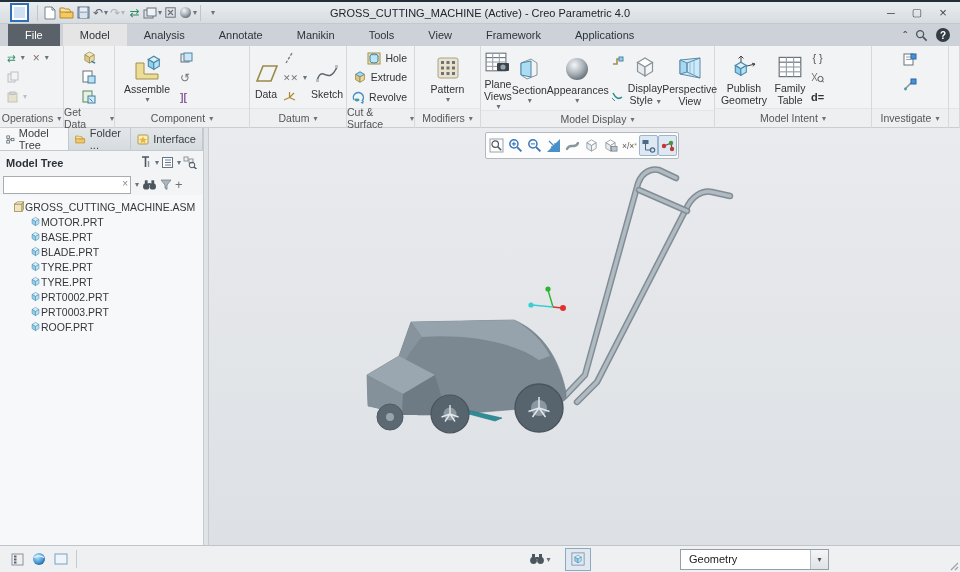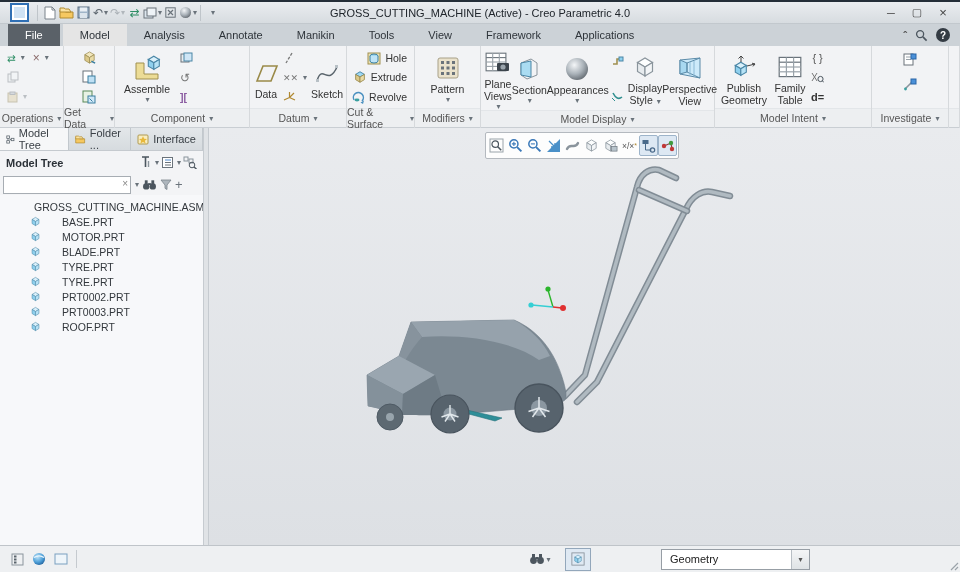--- a/index.html
+++ b/index.html
@@ -55,42 +55,42 @@
         color:#3a4046;background:linear-gradient(#e3e7ea,#d6dbdf)}
   .ptab.active{background:#f6f7f8}
   #panel-header{height:23px;display:flex;align-items:center;padding:0 6px}
   #panel-header b{font-size:11px;color:#2c3238}
   .ph-icons{margin-left:auto;display:flex;align-items:center;gap:2px}
   #search-row{height:21px;display:flex;align-items:center;padding:0 3px;gap:3px}
   #search-wrap{position:relative;width:126px;height:16px;background:#fff;border:1px solid #a7adb3}
   #search-wrap input{position:absolute;inset:0;border:0;outline:0;font:10px "Liberation Sans",sans-serif;padding:0 14px 0 3px;width:100%;box-sizing:border-box}
   #search-clear{position:absolute;right:2px;top:1px;color:#888;font-size:10px}
   #tree{flex:1;background:#f7f8fa;padding-top:4px;overflow:hidden}
-  .trow{height:15px;display:flex;align-items:center;gap:21px;color:#33383d;font-size:10.5px;white-space:nowrap}
+  .trow{height:15px;display:flex;align-items:center;gap:0;color:#33383d;font-size:10.5px;white-space:nowrap}
   .trow.root{padding-left:13px}
   .trow.child{padding-left:30px}
   
   #splitter{left:203px;top:128px;width:6px;height:417px;background:#e0e3e6;
             border-left:1px solid #c6cbd0;border-right:1px solid #c6cbd0;box-sizing:border-box}
   #canvas{left:209px;top:128px;width:751px;height:417px;
           background:linear-gradient(#e9ebee,#dde0e4);overflow:hidden}
   #gtoolbar{position:absolute;left:276px;top:4px;height:25px;background:#fdfdfd;
             border:1px solid #b4b9bf;border-radius:2px;display:flex;align-items:center;padding:0 1px}
   .gbtn{width:19px;height:21px;display:flex;align-items:center;justify-content:center;border-radius:2px}
   .gbtn.pressed{background:#dde8f3;border:1px solid #9db4ca;box-sizing:border-box}
   
   #statusbar{left:0;top:545px;width:960px;height:27px;background:#eef0f2;
              border-top:1px solid #bfc4c9;display:flex;align-items:center;padding:0 6px;
              box-sizing:border-box}
   .stbtn{width:22px;height:20px;display:flex;align-items:center;justify-content:center}
   .stsep{width:1px;height:18px;background:#c5cacf;margin:0 4px}
   #find-group{margin-left:448px;display:flex;align-items:center}
   #model-box-btn{width:24px;height:21px;border:1px solid #93a7bb;background:#dfe9f3;
                  display:flex;align-items:center;justify-content:center;margin-left:14px}
-  #filter-select{margin-left:70px;width:147px;height:19px;background:#fff;
+  #filter-select{margin-left:89px;width:147px;height:19px;background:#fff;
                  border:1px solid #979ea5;display:flex;align-items:center;position:relative}
   #filter-select .val{padding-left:8px;color:#222}
   #filter-select .btn{position:absolute;right:0;top:0;width:17px;height:100%;
                       border-left:1px solid #b8bec4;background:linear-gradient(#f4f5f6,#dfe3e6);
                       display:flex;align-items:center;justify-content:center;color:#555;font-size:8px}
   #resize-grip{position:absolute;right:1px;bottom:1px}
 </style>
 </head>
 <body>
 
@@ -681,27 +681,27 @@
           <rect x="2" y="4" width="10" height="10" fill="#efe5c0" stroke="#9b8b50"></rect>
           <polygon points="2,4 6,1 14,1 12,4" fill="#f6efd6" stroke="#9b8b50"></polygon>
           <polygon points="12,4 14,1 14,11 12,14" fill="#e2d5a6" stroke="#9b8b50"></polygon>
         </svg>
       <span>GROSS_CUTTING_MACHINE.ASM</span>
     </div>
     <div class="trow child">
         <svg width="11" height="11" viewBox="0 0 16 16">
           <use href="#cubeB"></use>
         </svg>
-        <span>BASE.PRT</span>
+        <span>MOTOR.PRT</span>
       </div>
     <div class="trow child">
         <svg width="11" height="11" viewBox="0 0 16 16">
           <use href="#cubeB"></use>
         </svg>
-        <span>MOTOR.PRT</span>
+        <span>BASE.PRT</span>
       </div>
     <div class="trow child">
         <svg width="11" height="11" viewBox="0 0 16 16">
           <use href="#cubeB"></use>
         </svg>
         <span>BLADE.PRT</span>
       </div>
     <div class="trow child">
         <svg width="11" height="11" viewBox="0 0 16 16">
           <use href="#cubeB"></use>

